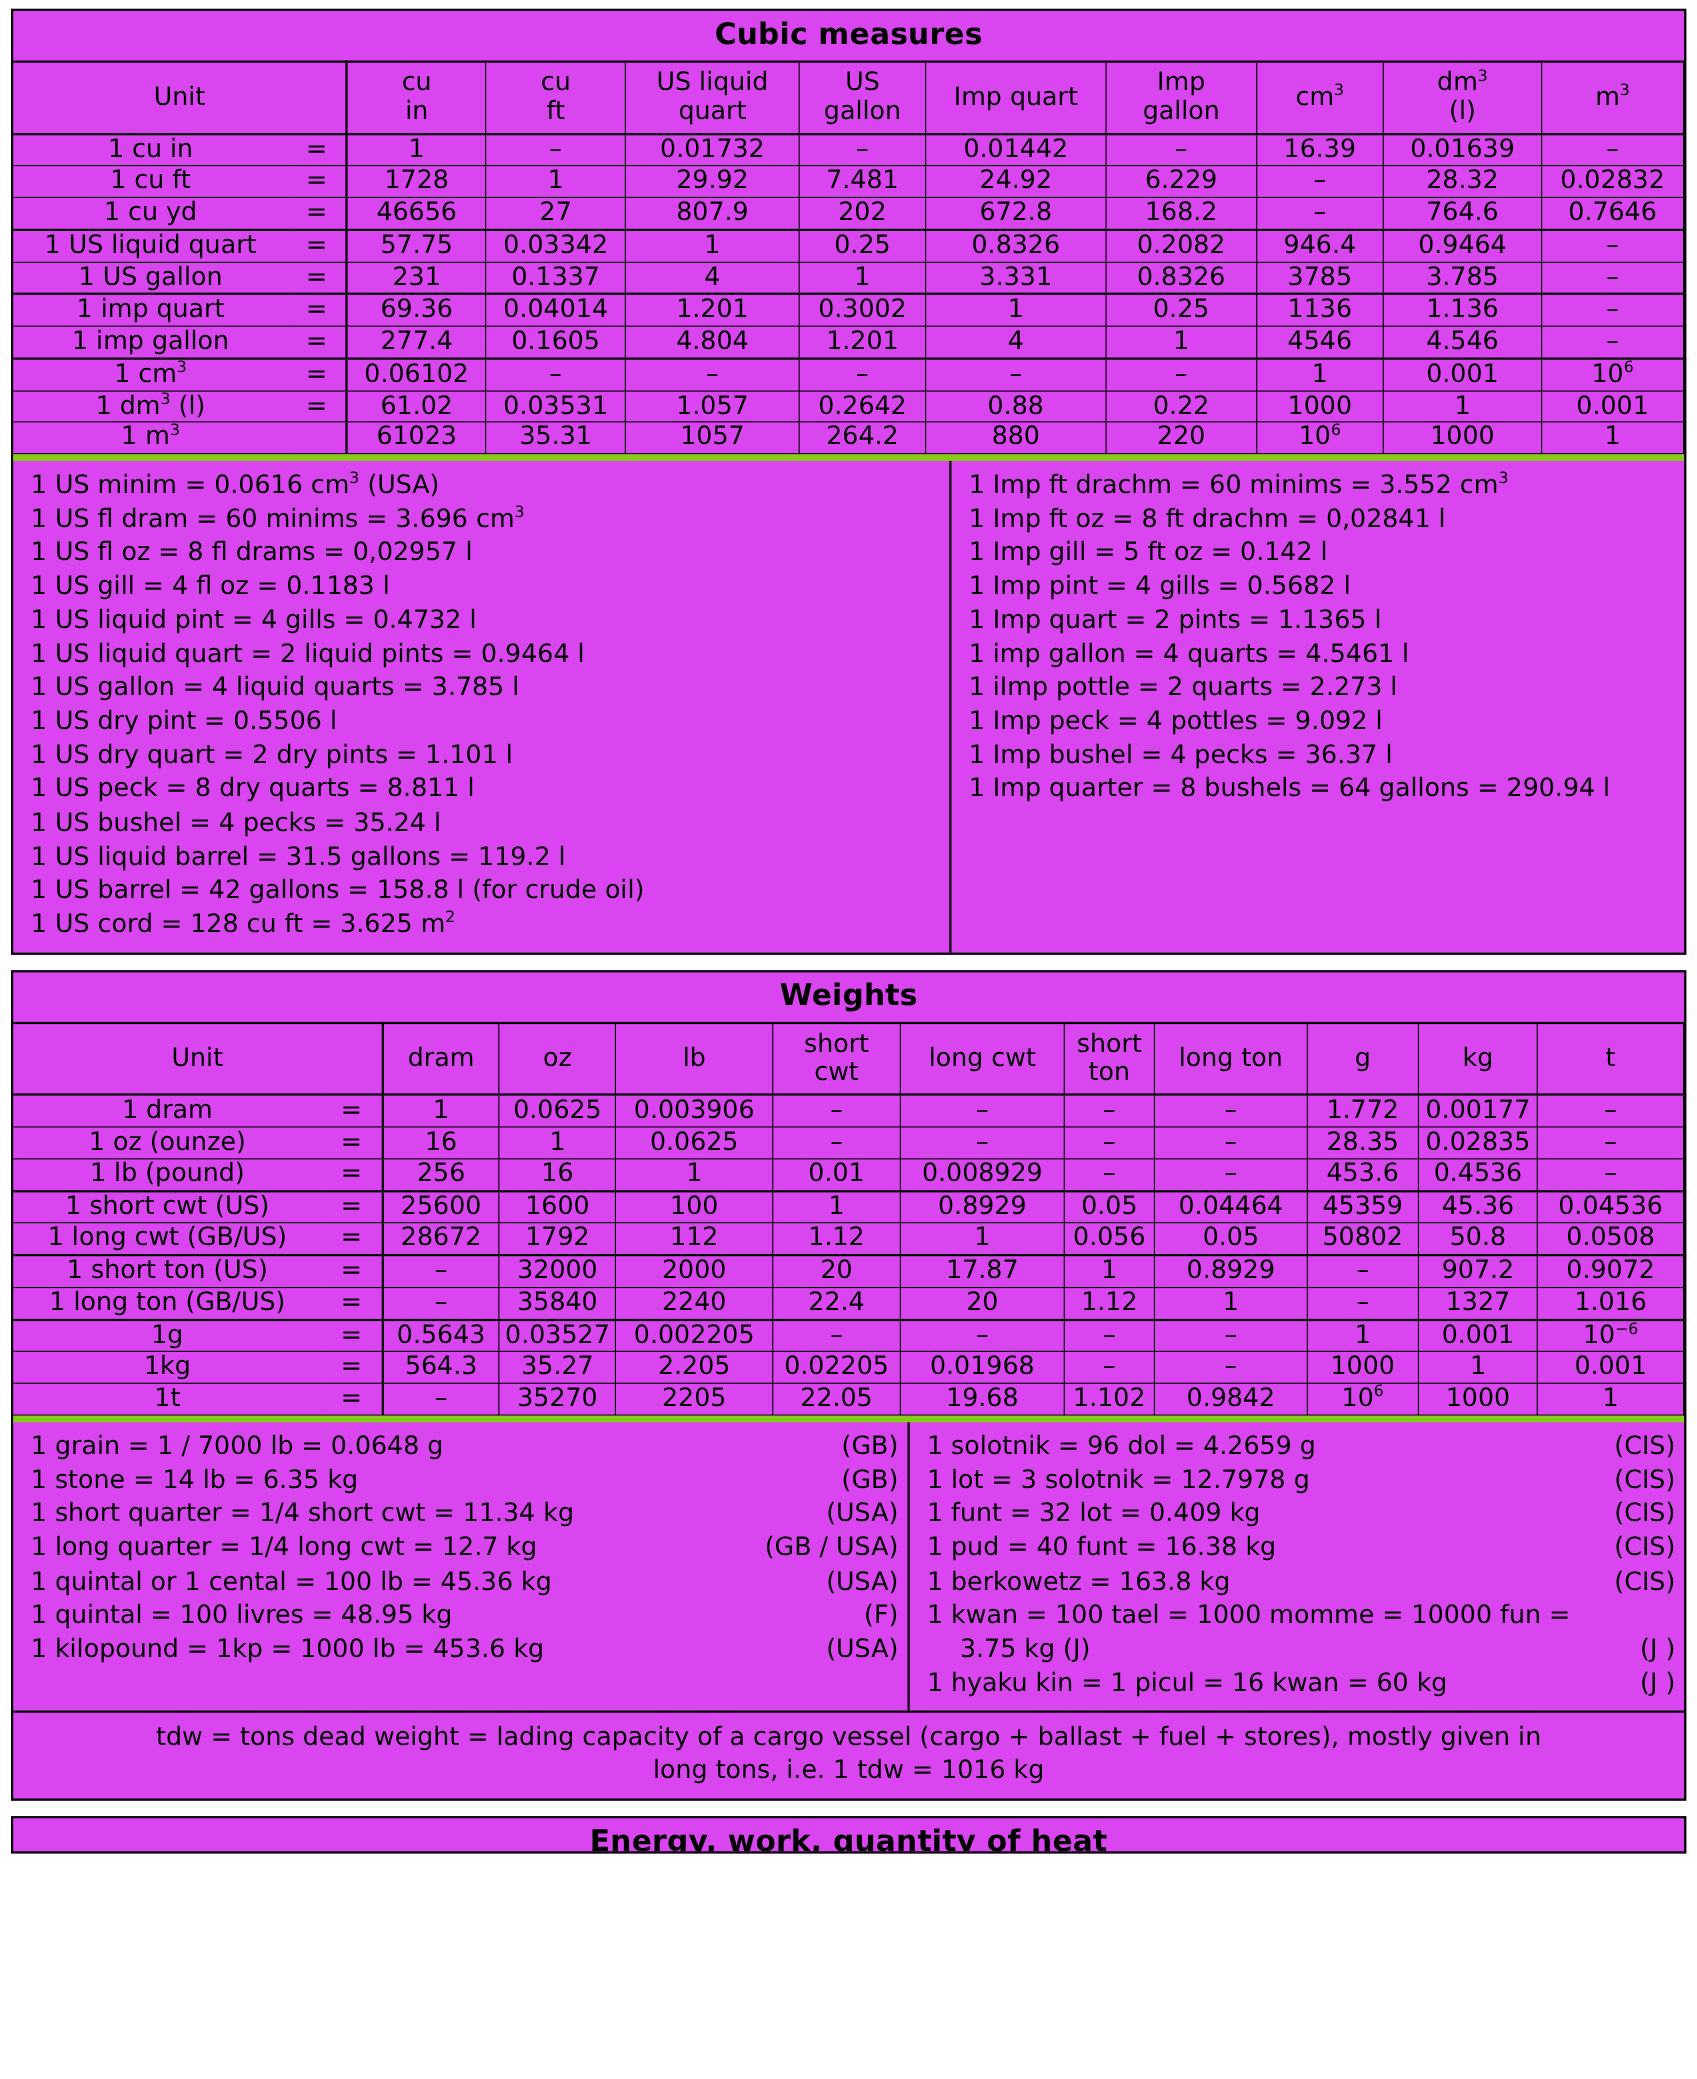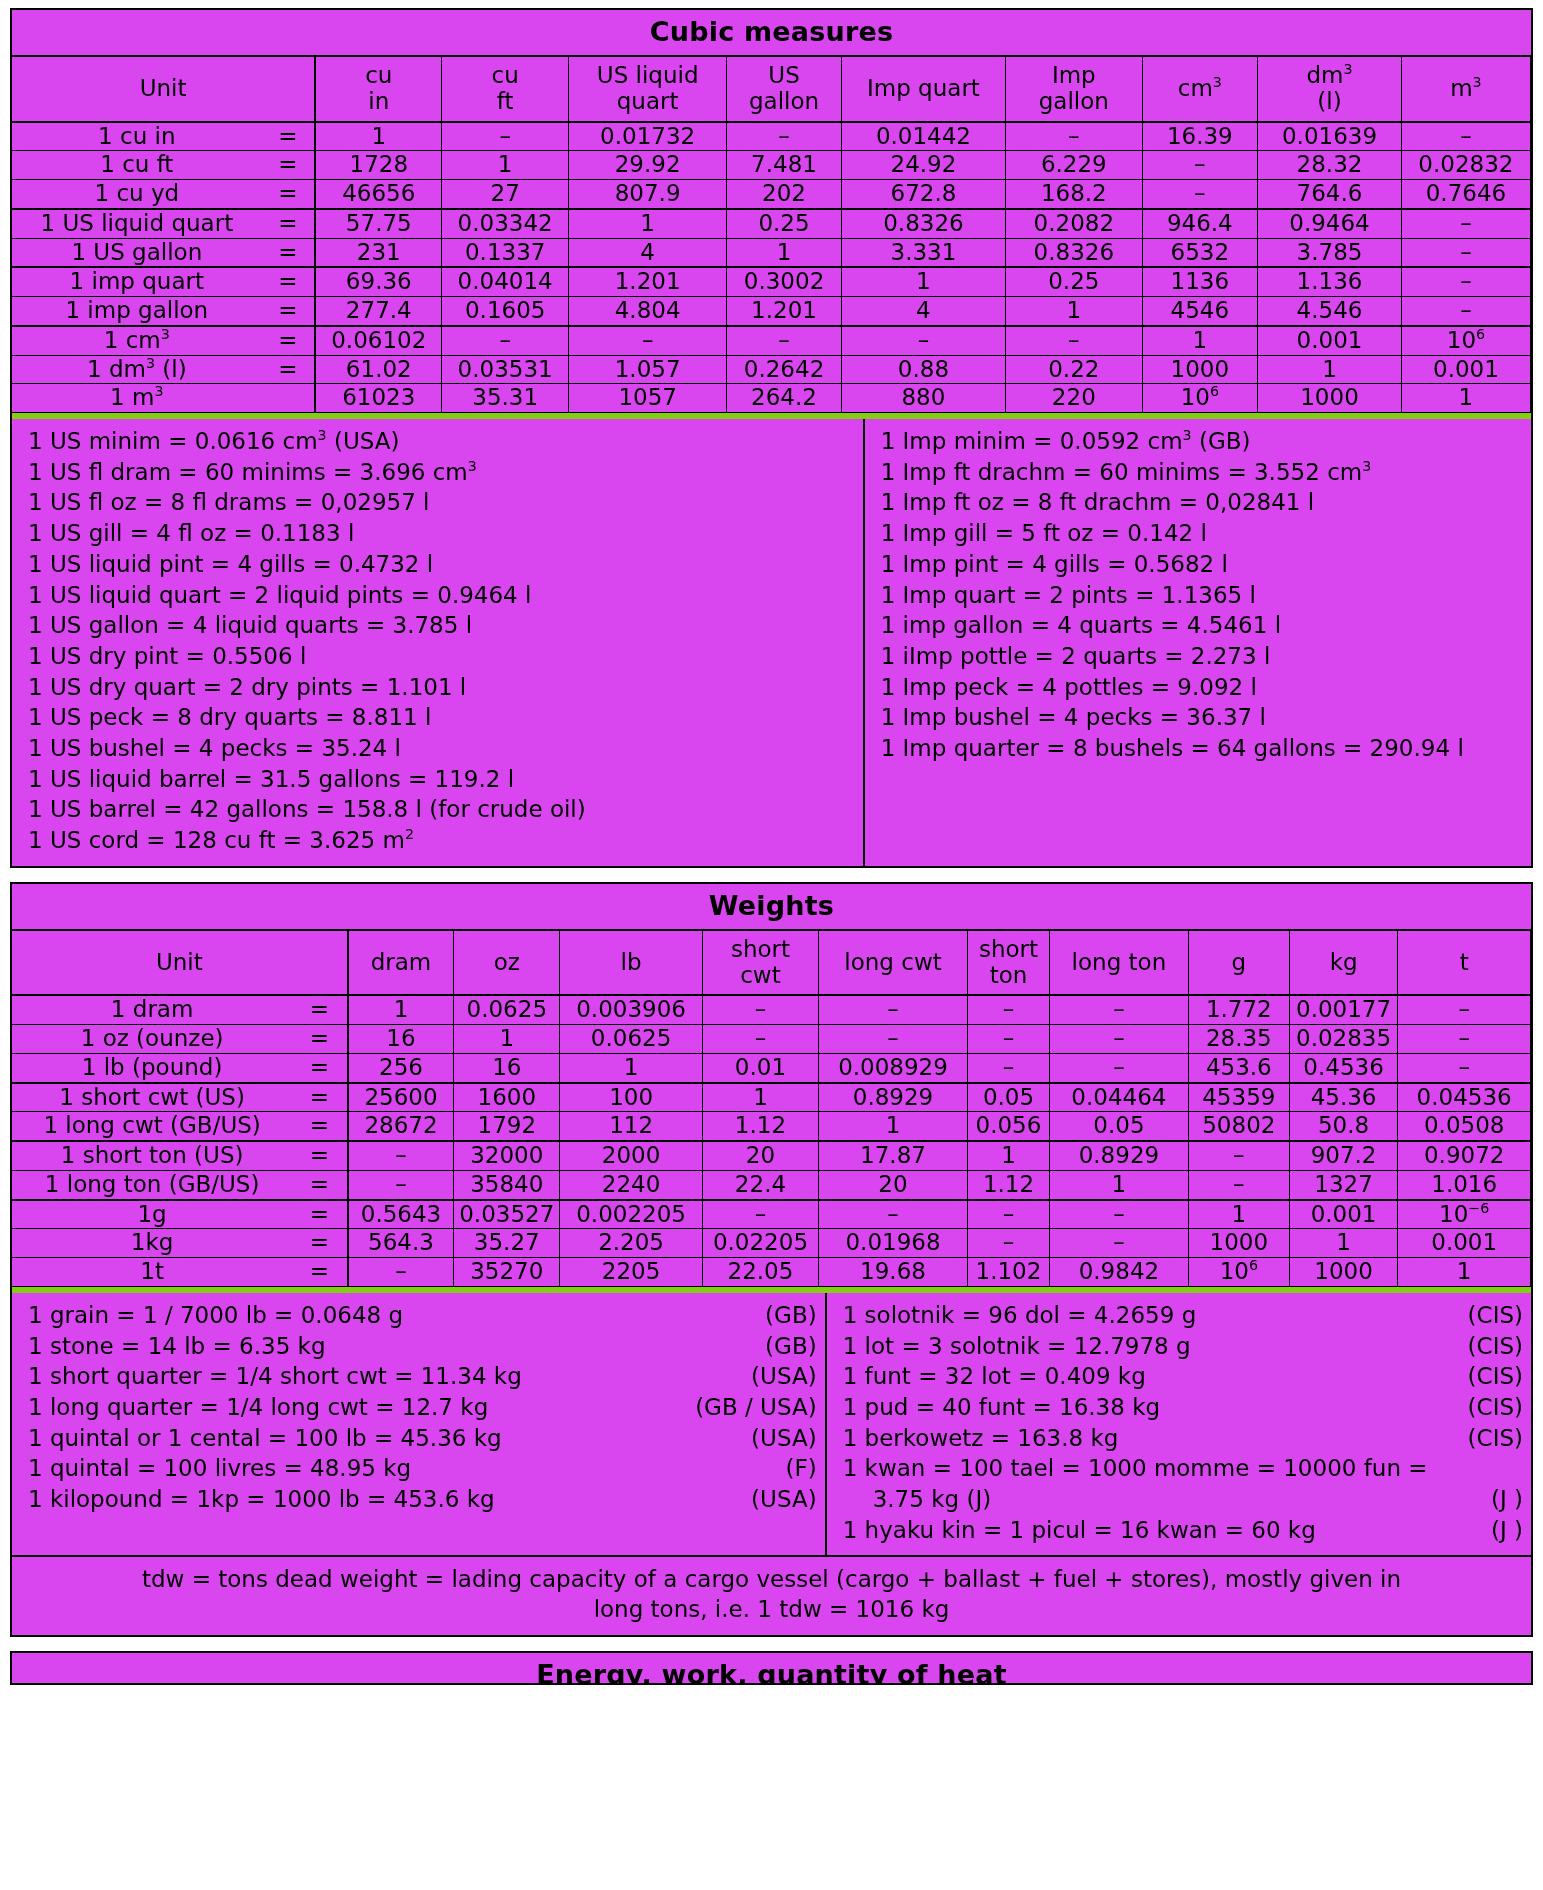--- a/index.html
+++ b/index.html
@@ -190,21 +190,21 @@
         </tr>
         <tr>
           <td class="unit-cell">1 US gallon</td>
           <td class="eq-cell">=</td>
           <td>231</td>
           <td>0.1337</td>
           <td>4</td>
           <td>1</td>
           <td>3.331</td>
           <td>0.8326</td>
-          <td>6532</td>
+          <td>3785</td>
           <td>3.785</td>
           <td>–</td>
         </tr>
         <tr class="group-first">
           <td class="unit-cell">1 imp quart</td>
           <td class="eq-cell">=</td>
           <td>69.36</td>
           <td>0.04014</td>
           <td>1.201</td>
           <td>0.3002</td>
@@ -279,21 +279,20 @@
         <div class="note-line">1 US  gallon = 4 liquid quarts = 3.785 l</div>
         <div class="note-line">1 US  dry pint = 0.5506 l</div>
         <div class="note-line">1 US  dry quart = 2 dry pints = 1.101 l</div>
         <div class="note-line">1 US  peck = 8 dry quarts = 8.811 l</div>
         <div class="note-line">1 US  bushel = 4 pecks = 35.24 l</div>
         <div class="note-line">1 US  liquid barrel = 31.5 gallons = 119.2 l</div>
         <div class="note-line">1 US  barrel = 42 gallons = 158.8 l (for crude oil)</div>
         <div class="note-line">1 US  cord = 128 cu ft = 3.625 m<sup>2</sup></div>
       </div>
     <div class="notes-col right" id="cubic-notes-right">
-        <div class="note-line">1 Imp minim = 0.0592 cm<sup>3</sup> (GB)</div>
         <div class="note-line">1 Imp ft drachm = 60 minims  = 3.552 cm<sup>3</sup></div>
         <div class="note-line">1 Imp ft oz = 8 ft drachm = 0,02841 l</div>
         <div class="note-line">1 Imp gill = 5 ft oz = 0.142 l</div>
         <div class="note-line">1 Imp pint = 4 gills = 0.5682 l</div>
         <div class="note-line">1 Imp quart = 2 pints = 1.1365 l</div>
         <div class="note-line">1 imp gallon = 4 quarts = 4.5461 l</div>
         <div class="note-line">1 iImp pottle = 2 quarts = 2.273 l</div>
         <div class="note-line">1 Imp peck = 4 pottles = 9.092 l</div>
         <div class="note-line">1 Imp bushel = 4 pecks = 36.37 l</div>
         <div class="note-line">1 Imp quarter = 8 bushels = 64 gallons = 290.94 l</div>

